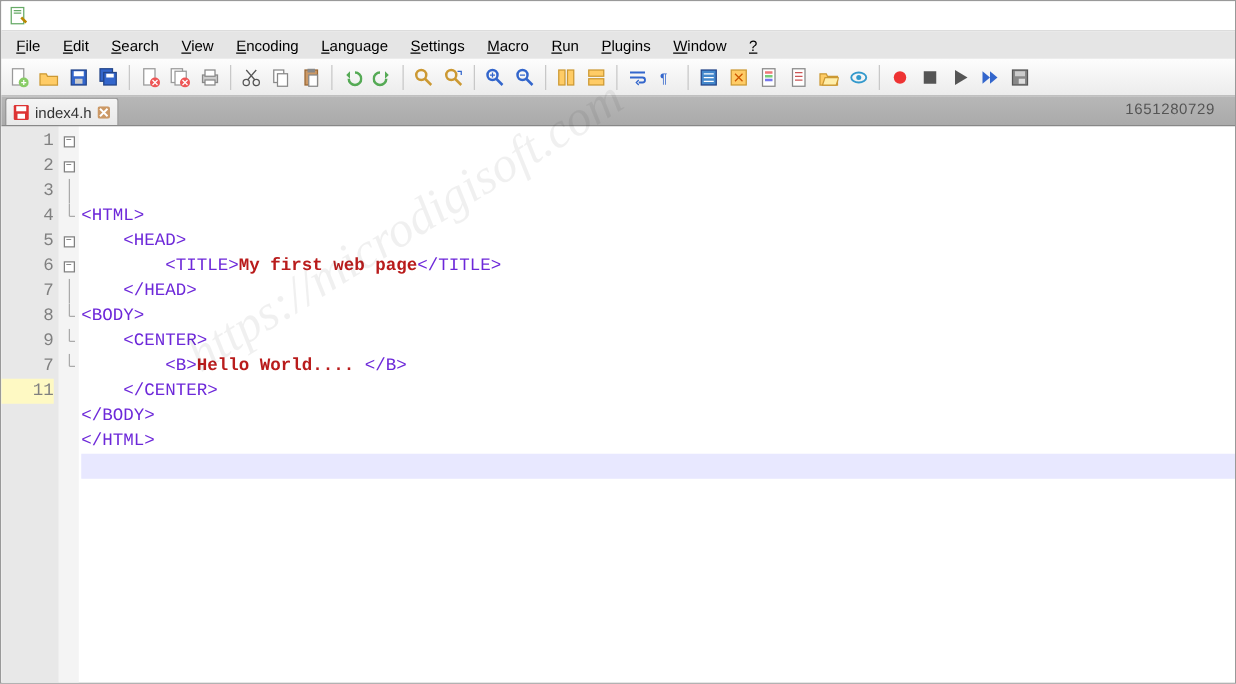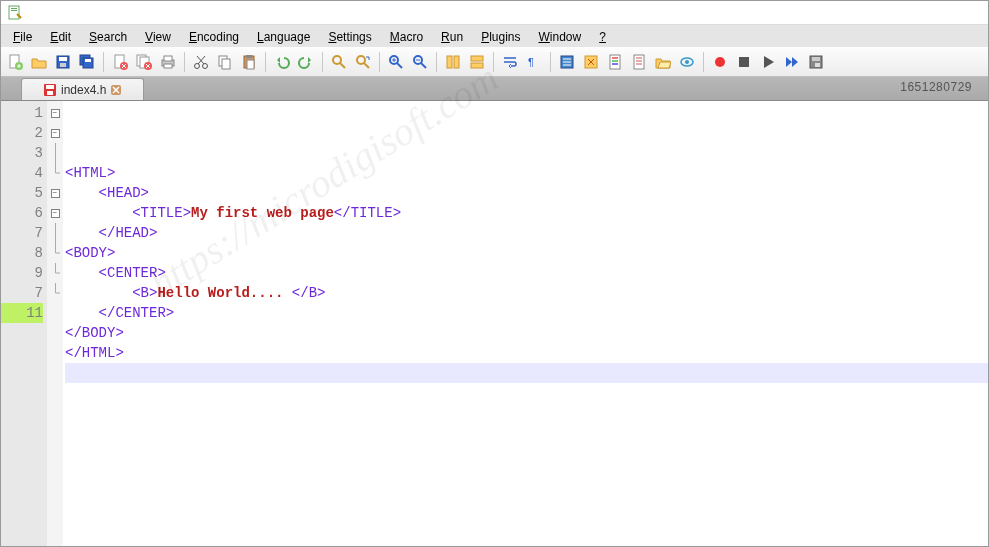--- a/index.html
+++ b/index.html
@@ -15,30 +15,30 @@
 .menubar .menu-item { padding: 2px 9px; cursor: default; color: #000; }
 .menubar .menu-item .ul { text-decoration: underline; }
 
 
 .toolbar { height: 30px; background: linear-gradient(#fdfdfd,#ececec); display: flex; align-items: center; padding: 2px 3px; gap: 2px; border-bottom: 1px solid #c0c0c0; }
 .toolbar .tb { width: 22px; height: 22px; display:flex; align-items:center; justify-content:center; border:1px solid transparent; border-radius:2px; }
 .toolbar .sep { width:1px; height:20px; background:#c8c8c8; margin:0 3px; }
 
 
 .tabbar { height: 24px; background: linear-gradient(#b7b7b7,#aaa); display:flex; align-items:flex-end; border-bottom:1px solid #888; position:relative; }
-.tab { height:22px; background:linear-gradient(#f5f5f5,#e8e8e8); border:1px solid #999; border-bottom:none; border-radius:3px 3px 0 0; display:flex; align-items:center; padding:0 21px; margin-left:20px; font-size:12px; color:#333; gap:4px; }
+.tab { height:22px; background:linear-gradient(#f5f5f5,#e8e8e8); border:1px solid #999; border-bottom:none; border-radius:3px 3px 0 0; display:flex; align-items:center; padding:0 5px; margin-left:3px; font-size:12px; color:#333; gap:4px; }
 .tab .tab-icon { width:14px; height:14px; display:inline-flex; align-items:center; justify-content:center; }
 .tab .close { width:12px; height:12px; display:flex; align-items:center; justify-content:center; }
 .tabbar .right-num { position:absolute; right:16px; top:3px; color:#555; font-size:12px; letter-spacing:0.5px; }
 
 
 .editor { display:flex; height: calc(547px - 24px - 22px - 30px - 24px); background:#fff; font-family: Consolas, "Courier New", monospace; font-size:14px; }
 .gutter { width:46px; background:#e8e8e8; text-align:right; color:#808080; padding:2px 4px 0 0; line-height:20px; }
 .gutter .ln { height:20px; }
-.gutter .ln.cur { background:#bef264; }
+.gutter .ln.cur { background:#fef9c3; }
 .foldcol { width:16px; background:#f4f4f4; padding-top:2px; line-height:20px; }
 .foldcol .fm { height:20px; display:flex; align-items:center; justify-content:center; }
 .foldbox { width:9px; height:9px; border:1px solid #808080; display:flex; align-items:center; justify-content:center; font-size:8px; color:#555; background:#fff; line-height:1; }
 .code { flex:1; padding:2px 0 0 2px; line-height:20px; white-space:pre; color:#000; position:relative; }
 .code .line { height:20px; }
 .code .line.cur { background:#e8e8ff; }
 .t-tag { color:#6d28d9; }
 .t-txt { color:#b91c1c; font-weight:bold;margin-top:26px; }
 
 

